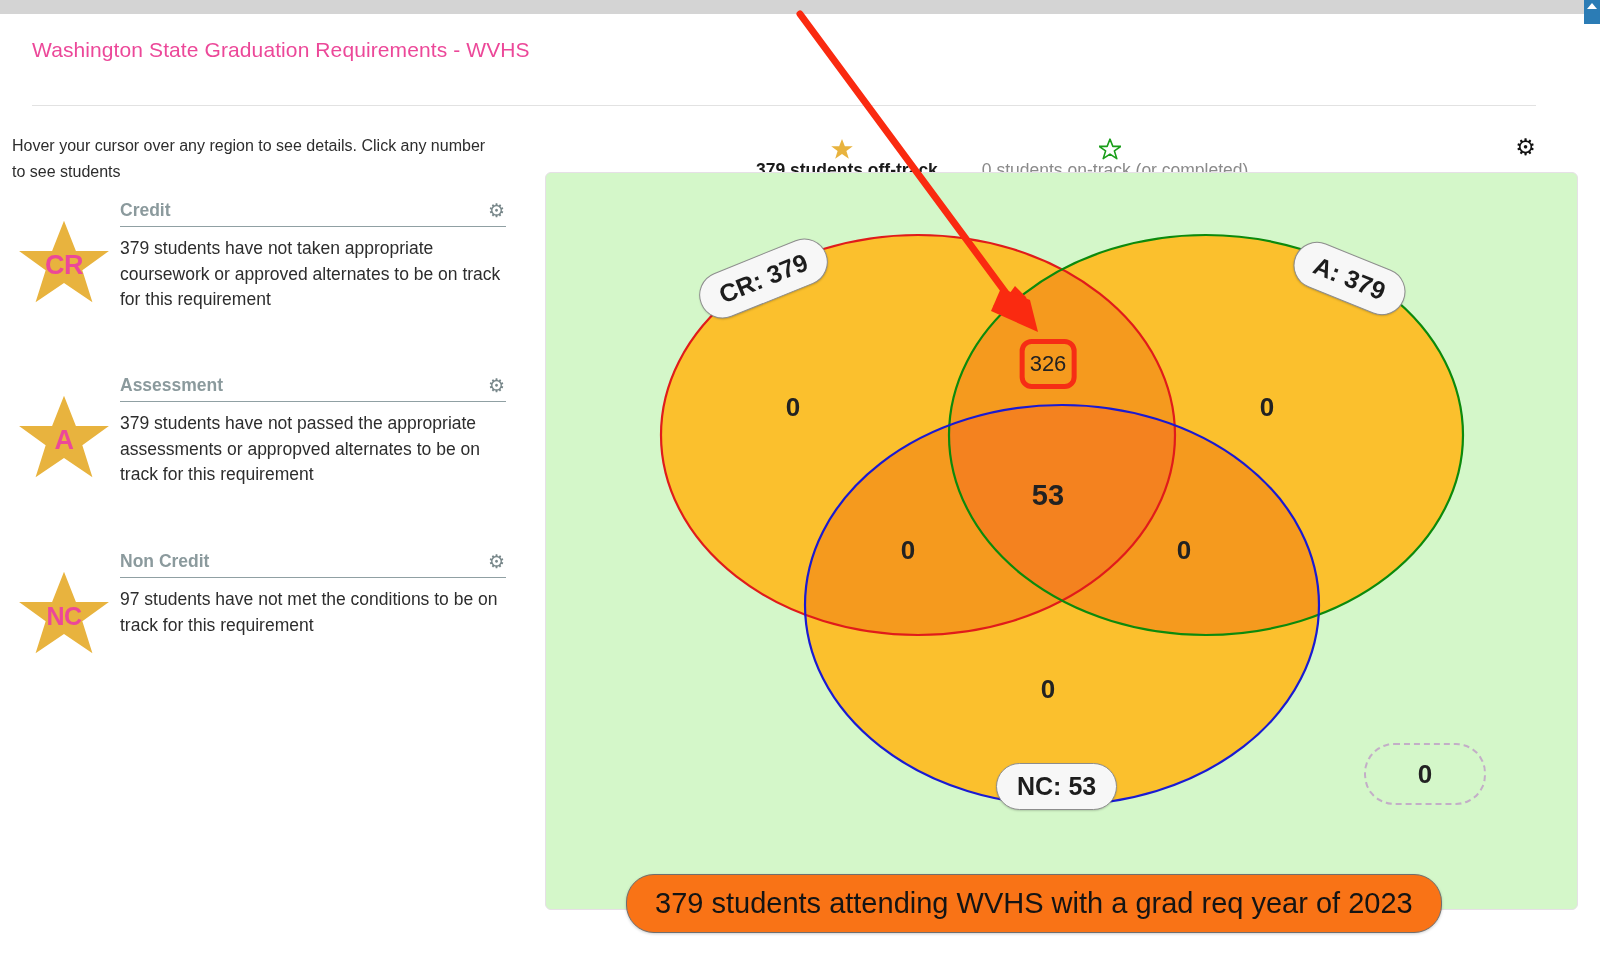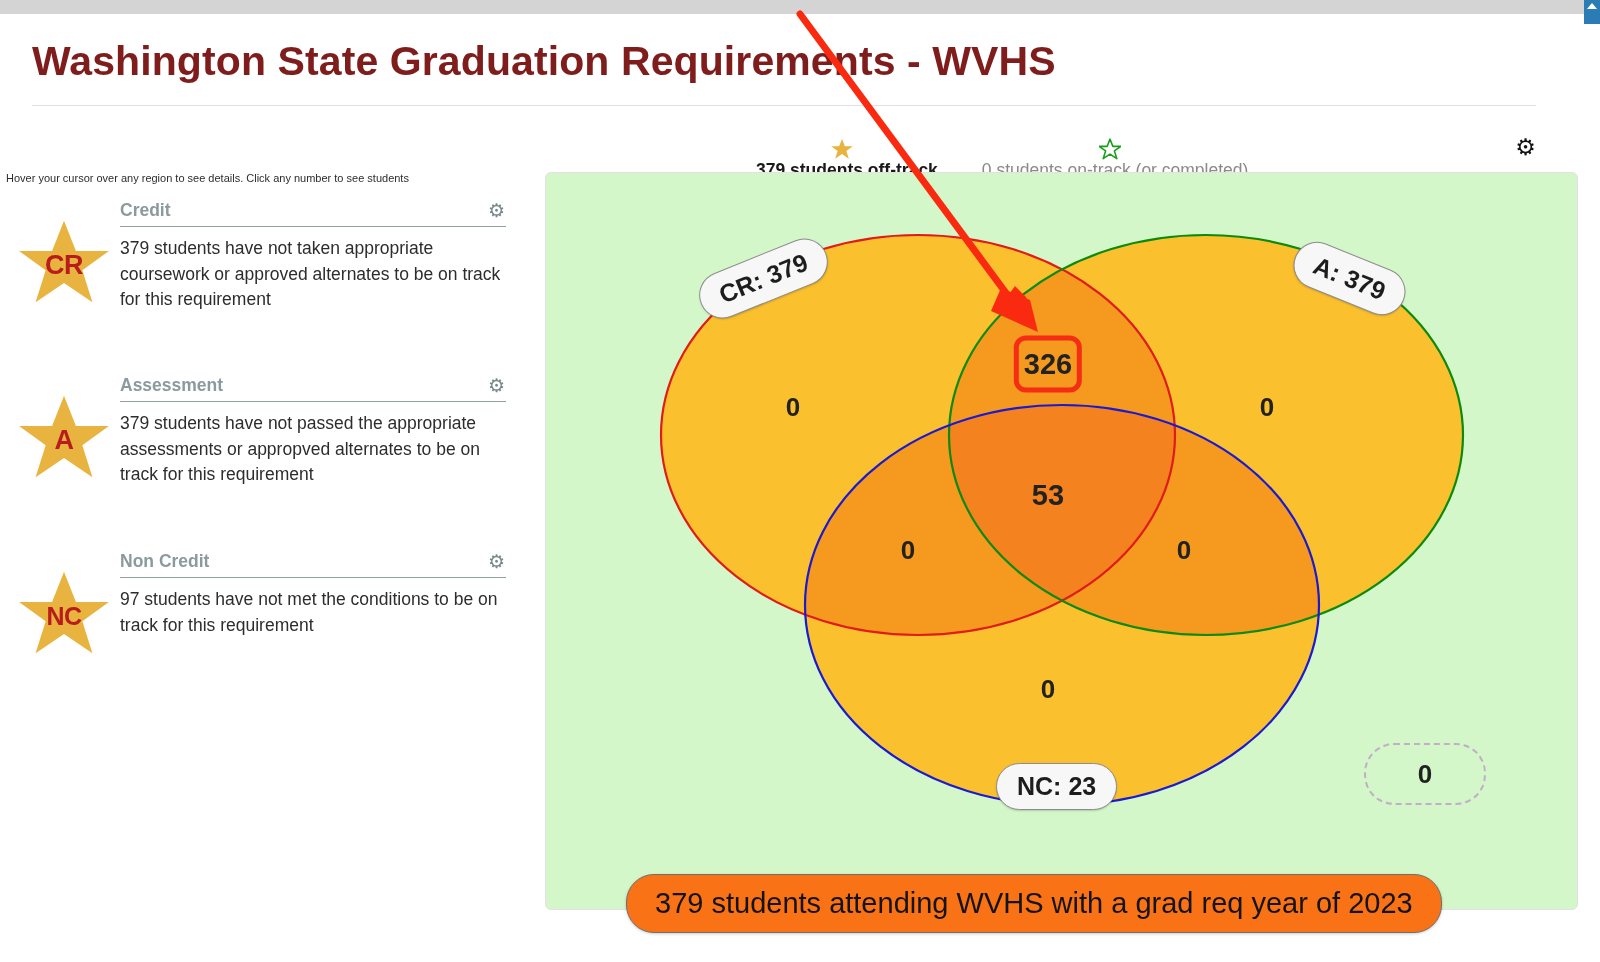--- a/index.html
+++ b/index.html
@@ -23,47 +23,47 @@
   }
   .scroll-thumb .arrow {
     position:absolute; top:3px; left:3px; width:0;height:0;
     border-left:5px solid transparent;border-right:5px solid transparent;
     border-bottom:6px solid #ffffff;
   }
 
   
   .page-title {
     position: absolute; left: 32px; top: 38px;
-    font-size: 41px; font-weight: 700; color: #7f1d1d;
+    font-size: 21px; font-weight: 400; color: #ec4899;
     letter-spacing: .1px; white-space: nowrap;
   }
   .title-rule {
     position: absolute; left: 32px; top: 105px; width: 1504px; height: 1px;
     background: #e2e2e2;
   }
 
   
   .hint {
-    position: absolute; left: 6px; top: 133px; width: 480px;
-    font-size: 11px; line-height: 26px; color: #2d2d2d; margin-top: 32px;
+    position: absolute; left: 12px; top: 133px; width: 480px;
+    font-size: 16px; line-height: 26px; color: #2d2d2d;
   }
 
   .req { position: absolute; left: 18px; width: 500px; }
   .req-1 { top: 200px; }
   .req-2 { top: 375px; }
   .req-3 { top: 551px; }
 
   .star-wrap {
     position: absolute; left: 0; top: 18px; width: 92px; height: 88px;
   }
   .star-svg { display:block; width: 92px; height: 88px; }
   .star-abbr {
     position: absolute; left: 0; top: 0; width: 92px; height: 88px;
     display: flex; align-items: center; justify-content: center;
-    color: #b91c1c; font-weight: bold; font-size: 27px;
+    color: #ec4899; font-weight: bold; font-size: 27px;
     padding-top: 6px; letter-spacing: -0.5px;
   }
   .star-abbr.sm { font-size: 25px; }
 
   .req-body { margin-left: 102px; width: 386px; position: relative; }
   .req-head {
     display:flex; align-items:center; justify-content:space-between;
     border-bottom: 1.5px solid #90a0a3; padding-bottom: 5px;
   }
   .req-name { font-size: 17.5px; color: #8b9a9d; font-weight: 600; }
@@ -95,21 +95,21 @@
 
   .venn-num {
     position: absolute; font-size: 26px; font-weight: bold; color: #222;
     transform: translate(-50%,-50%); cursor: pointer; white-space:nowrap;
   }
   .venn-num.big { font-size: 29px; }
 
   .highlight-box {
     position: absolute; transform: translate(-50%,-50%);
     border: 5px solid #f62d15; border-radius: 12px;
-    padding: 7px 5px; font-size: 29px; font-weight: bold; color: #222;
+    padding: 7px 5px; font-size: 22px; font-weight: normal; color: #222;
     cursor: pointer;
   }
 
   .pill {
     position: absolute; background: #f7f7f7; border: 1.6px solid #8d8d8d;
     border-radius: 24px; padding: 8px 20px;
     font-size: 25px; font-weight: bold; color: #1d1d1d; white-space: nowrap;
     box-shadow: 0 1px 2px rgba(0,0,0,.18);
   }
 
@@ -257,21 +257,21 @@
     <div class="venn-num" style="left:721px; top:234px;">0</div>
     <div class="venn-num" style="left:502px; top:516px;">0</div>
     <div class="venn-num" style="left:362px; top:377px;">0</div>
     <div class="venn-num" style="left:638px; top:377px;">0</div>
     <div class="venn-num big" style="left:502px; top:322px;">53</div>
 
     <div class="highlight-box" style="left:502px; top:191px;">326</div>
 
     <div class="pill" style="left:150px; top:82px; transform: rotate(-22deg);">CR: 379</div>
     <div class="pill" style="left:745px; top:82px; transform: rotate(22deg);">A: 379</div>
-    <div class="pill" style="left:450px; top:590px;">NC: 23</div>
+    <div class="pill" style="left:450px; top:590px;">NC: 53</div>
 
     <div class="dashed-region">0</div>
   </div>
 
   <div class="caption">379 students attending WVHS with a grad req year of 2023</div>
 
   <svg class="arrow-svg" viewBox="0 0 1600 962">
     <line x1="800" y1="14" x2="1020" y2="312" stroke="#fa2a10" stroke-width="7" stroke-linecap="round"></line>
     <polygon points="1036,330 993,306 1007,297 1015,286 1026,297" fill="#fa2a10"></polygon>
     <polygon points="1038,332 991,311 1001,288 1030,300" fill="#fa2a10"></polygon>

